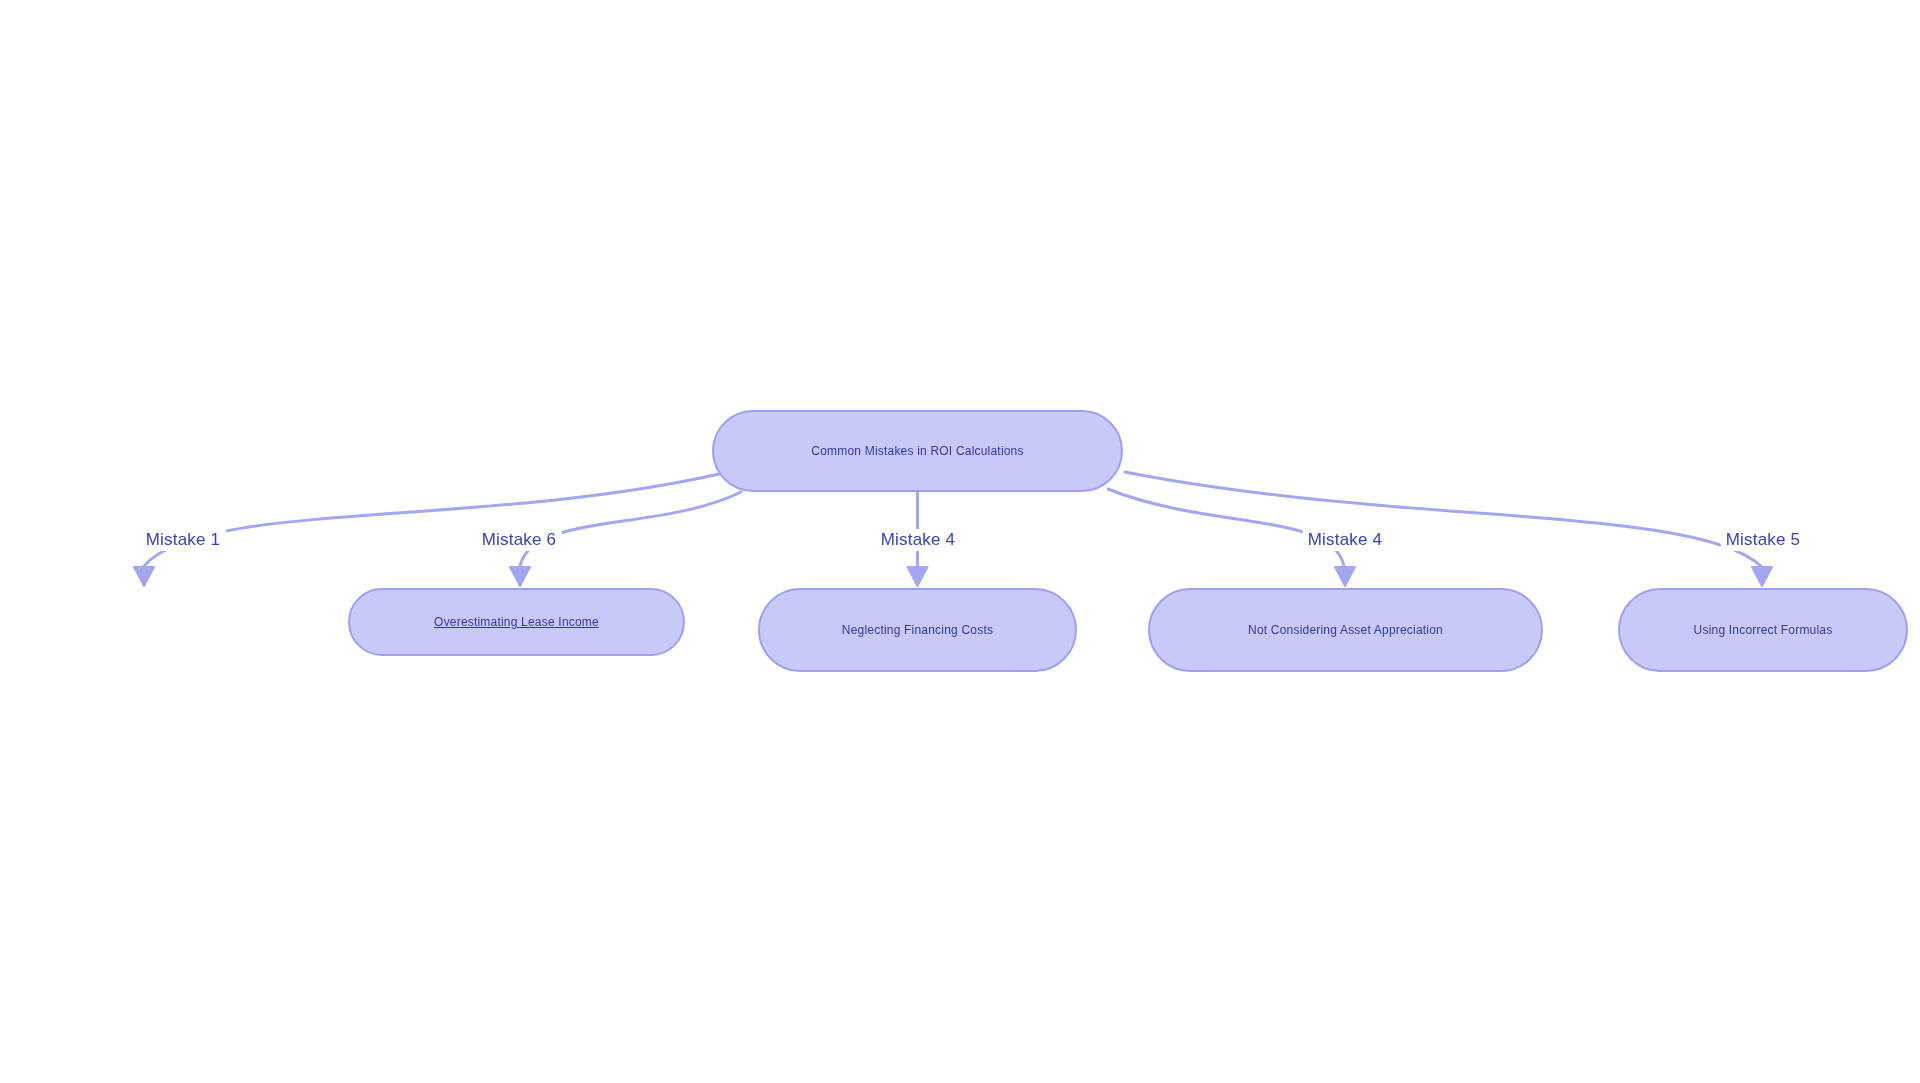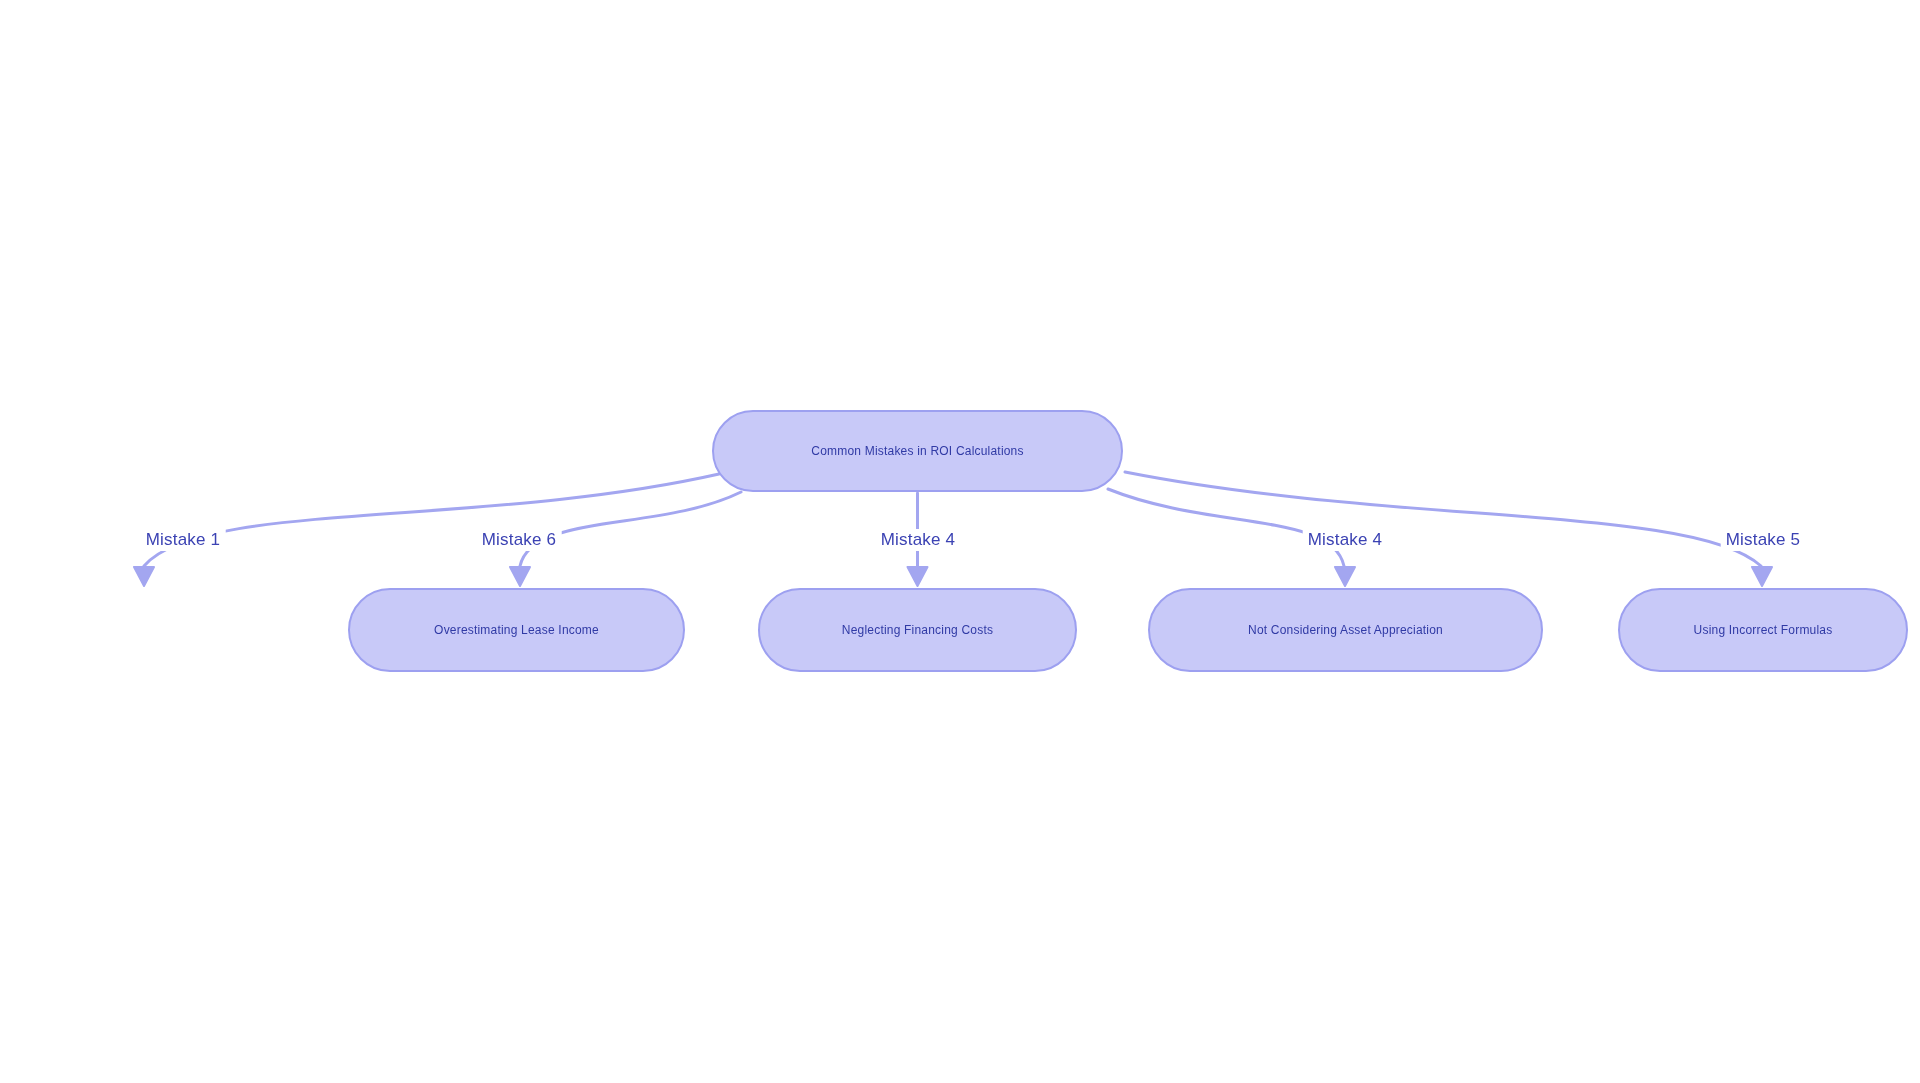--- a/index.html
+++ b/index.html
@@ -92,21 +92,21 @@
   <div class="edge-label" style="left:918px;top:540px;">
     <span>Mistake 4</span>
   </div>
   <div class="edge-label" style="left:1345px;top:540px;">
     <span>Mistake 4</span>
   </div>
   <div class="edge-label" style="left:1763px;top:540px;">
     <span>Mistake 5</span>
   </div>
 
-  <div class="node" style="left:348px;top:588px;width:337px;height:84px;">
+  <div class="node" style="left:348px;top:588px;width:337px;height:68px;text-decoration:underline;">
     <span>Overestimating Lease Income</span>
   </div>
   <div class="node" style="left:758px;top:588px;width:319px;height:84px;">
     <span>Neglecting Financing Costs</span>
   </div>
   <div class="node" style="left:1148px;top:588px;width:395px;height:84px;">
     <span>Not Considering Asset Appreciation</span>
   </div>
   <div class="node" style="left:1618px;top:588px;width:290px;height:84px;">
     <span>Using Incorrect Formulas</span>

